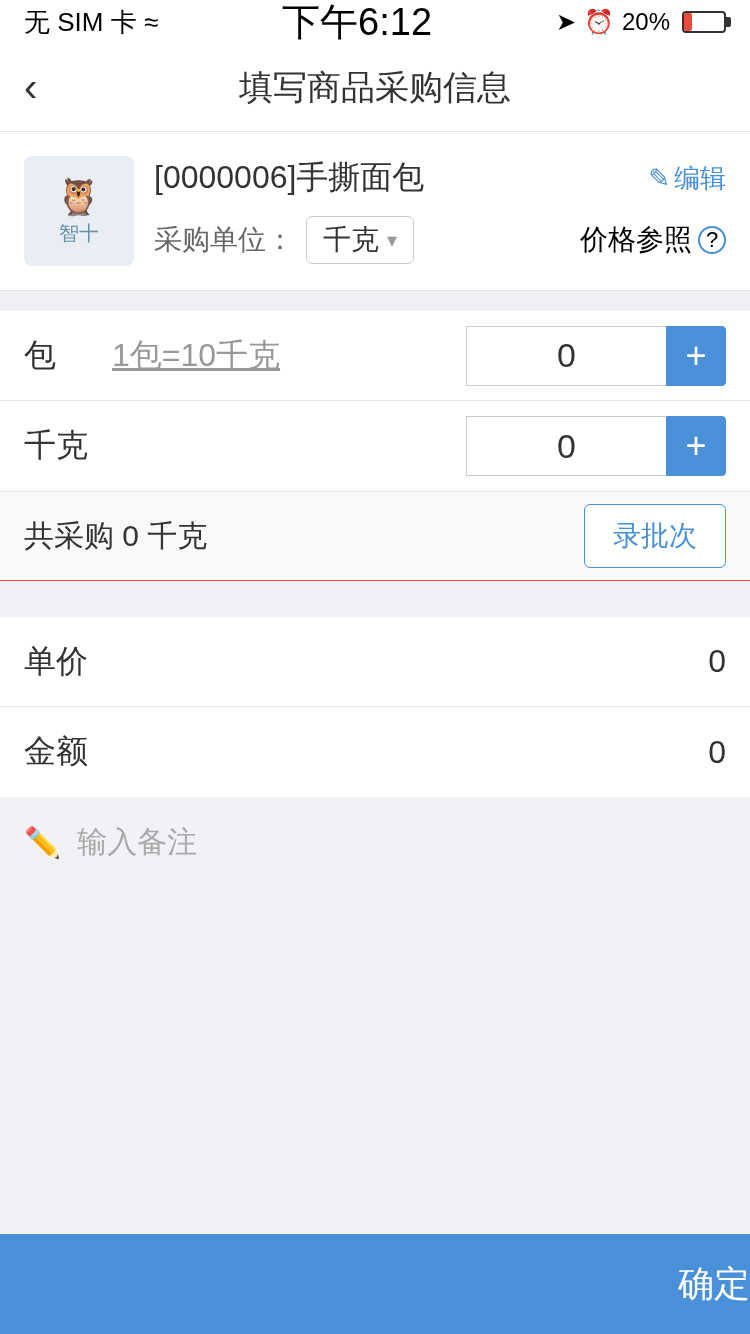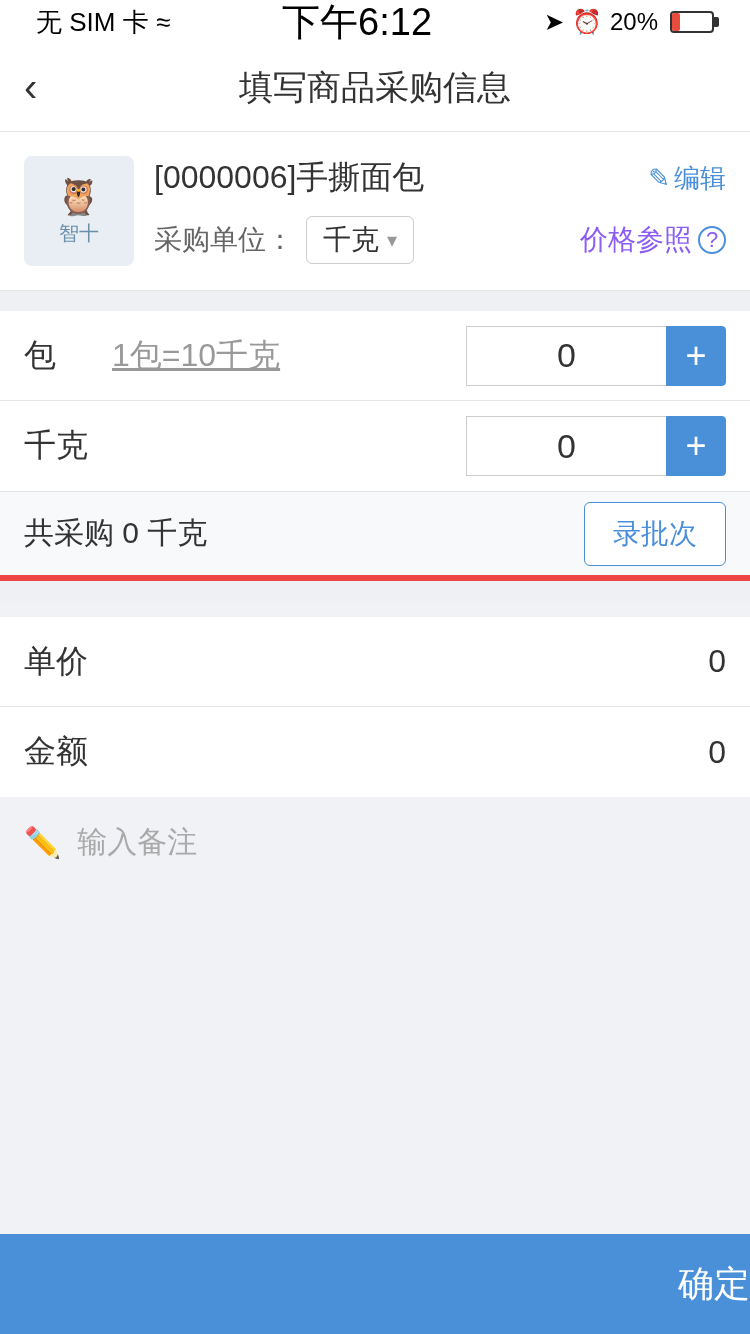--- a/index.html
+++ b/index.html
@@ -13,21 +13,21 @@
       color: #333;
     }
 
     
     .status-bar {
       height: 44px;
       background: #fff;
       display: flex;
       align-items: center;
       justify-content: space-between;
-      padding: 0 36px;
+      padding: 0 24px;
       font-size: 28px;
       color: #000;
     }
     .status-left { font-size: 26px; }
     .status-center { font-size: 38px; font-weight: 500; }
     .status-right { display: flex; align-items: center; gap: 8px; font-size: 24px; }
     .battery-icon {
       display: inline-block;
       width: 44px;
       height: 22px;
@@ -150,21 +150,21 @@
       gap: 8px;
       cursor: pointer;
       margin-left: 12px;
     }
     .chevron-down {
       font-size: 20px;
       color: #999;
     }
     .price-ref {
       font-size: 28px;
-      color: #8b5cf6;
+      color: #000000;
       display: flex;
       align-items: center;
       gap: 6px;
       cursor: pointer;
     }
     .price-ref-q {
       display: inline-flex;
       width: 28px;
       height: 28px;
       border: 2px solid #4a90d9;
@@ -238,21 +238,21 @@
 
     
     .summary-section {
       background: #f8f9fa;
       padding: 0 24px;
       height: 90px;
       display: flex;
       align-items: center;
       justify-content: space-between;
       border-top: 1px solid #e5e5e5;
-      border-bottom: 6px solid #ef4444;
+      border-bottom: 1px solid #ef4444;
     }
     .summary-text {
       font-size: 30px;
       color: #333;
     }
     .batch-btn {
       border: 1px solid #4a90d9;
       color: #4a90d9;
       background: #fff;
       padding: 12px 28px;

